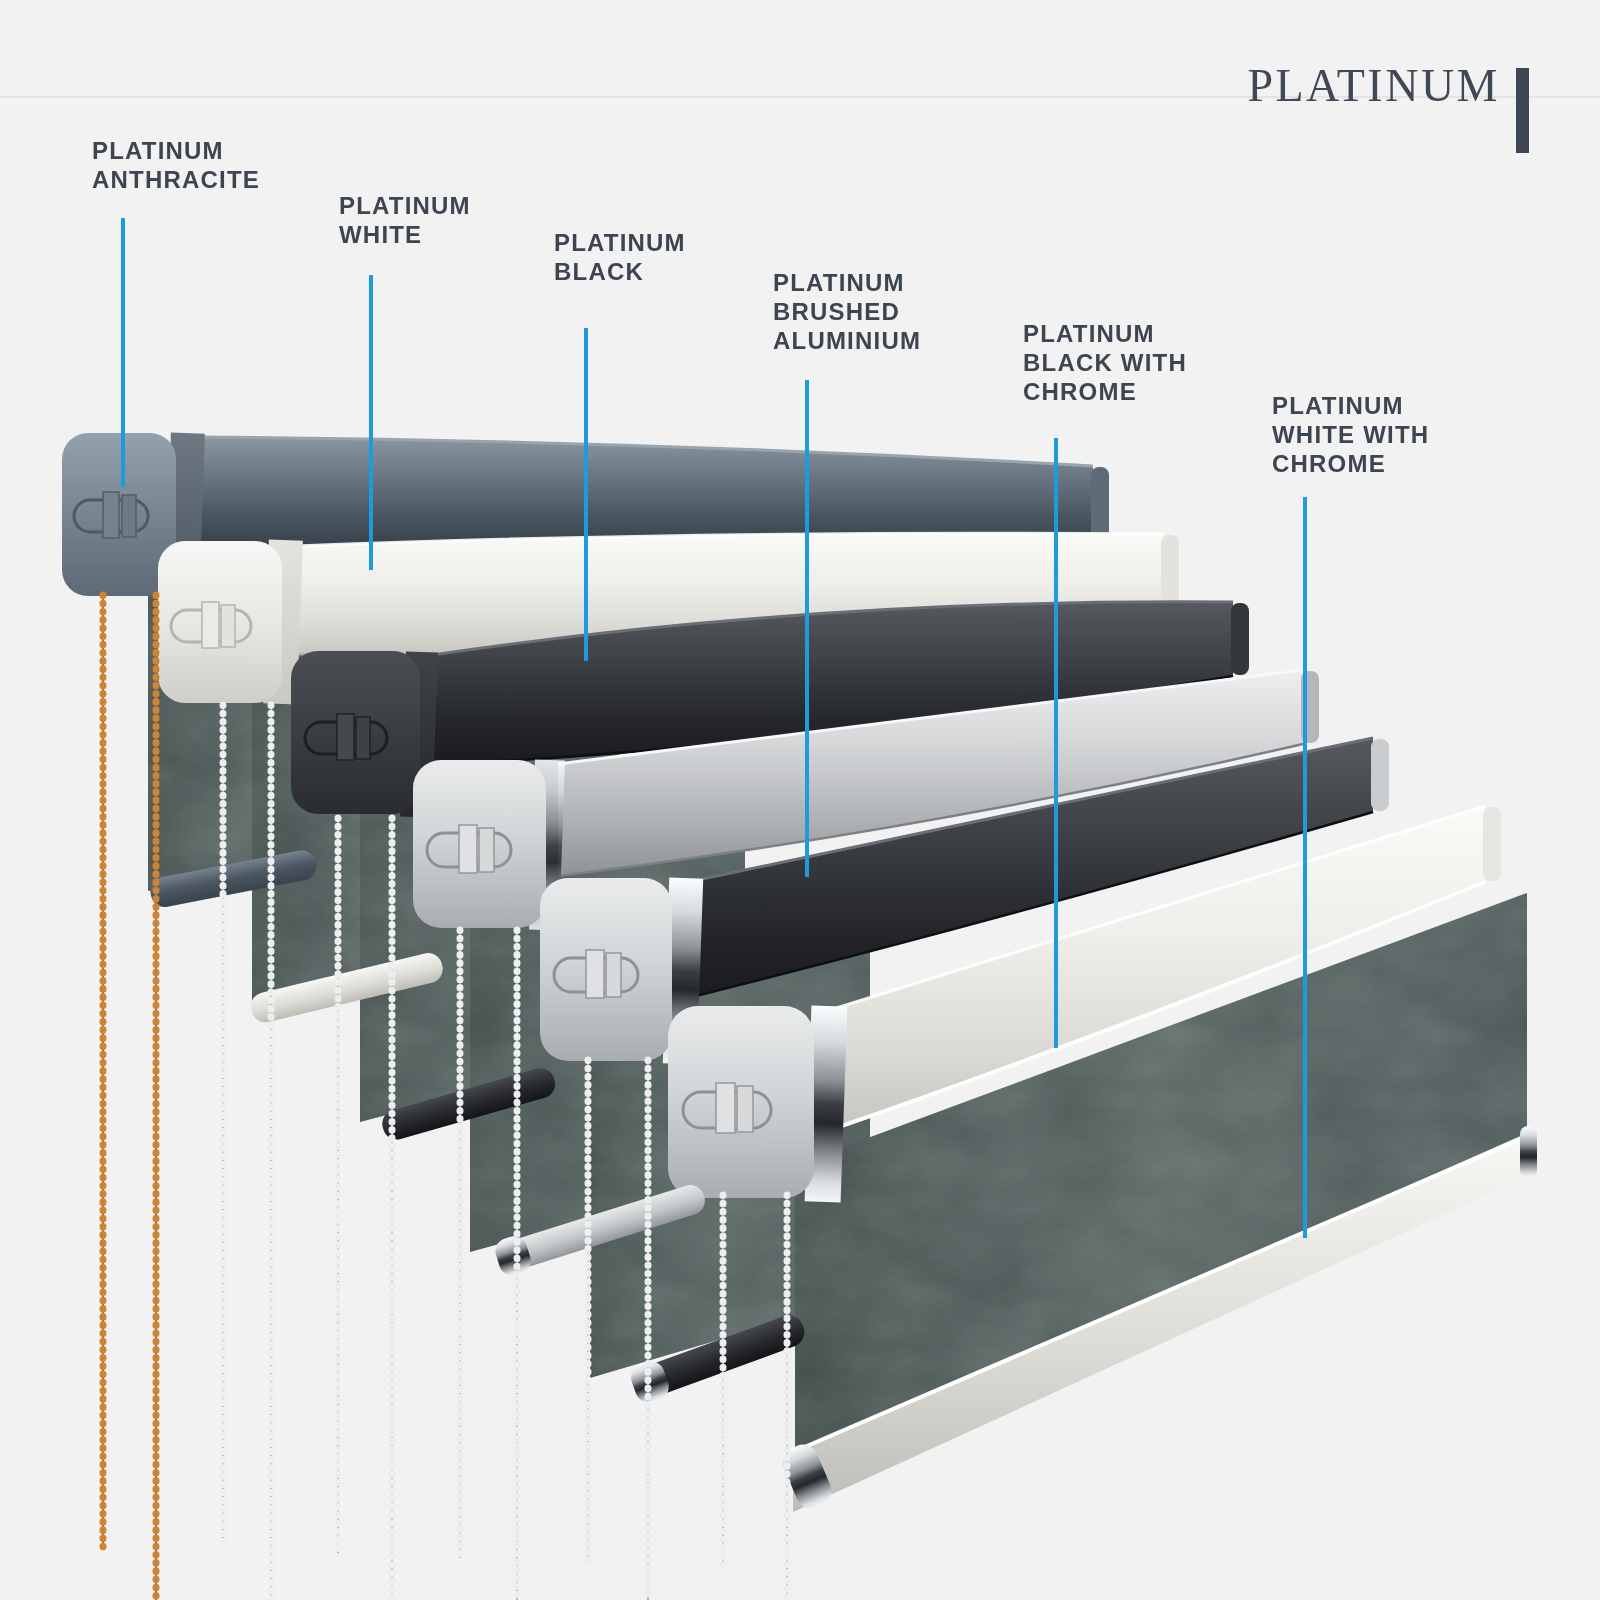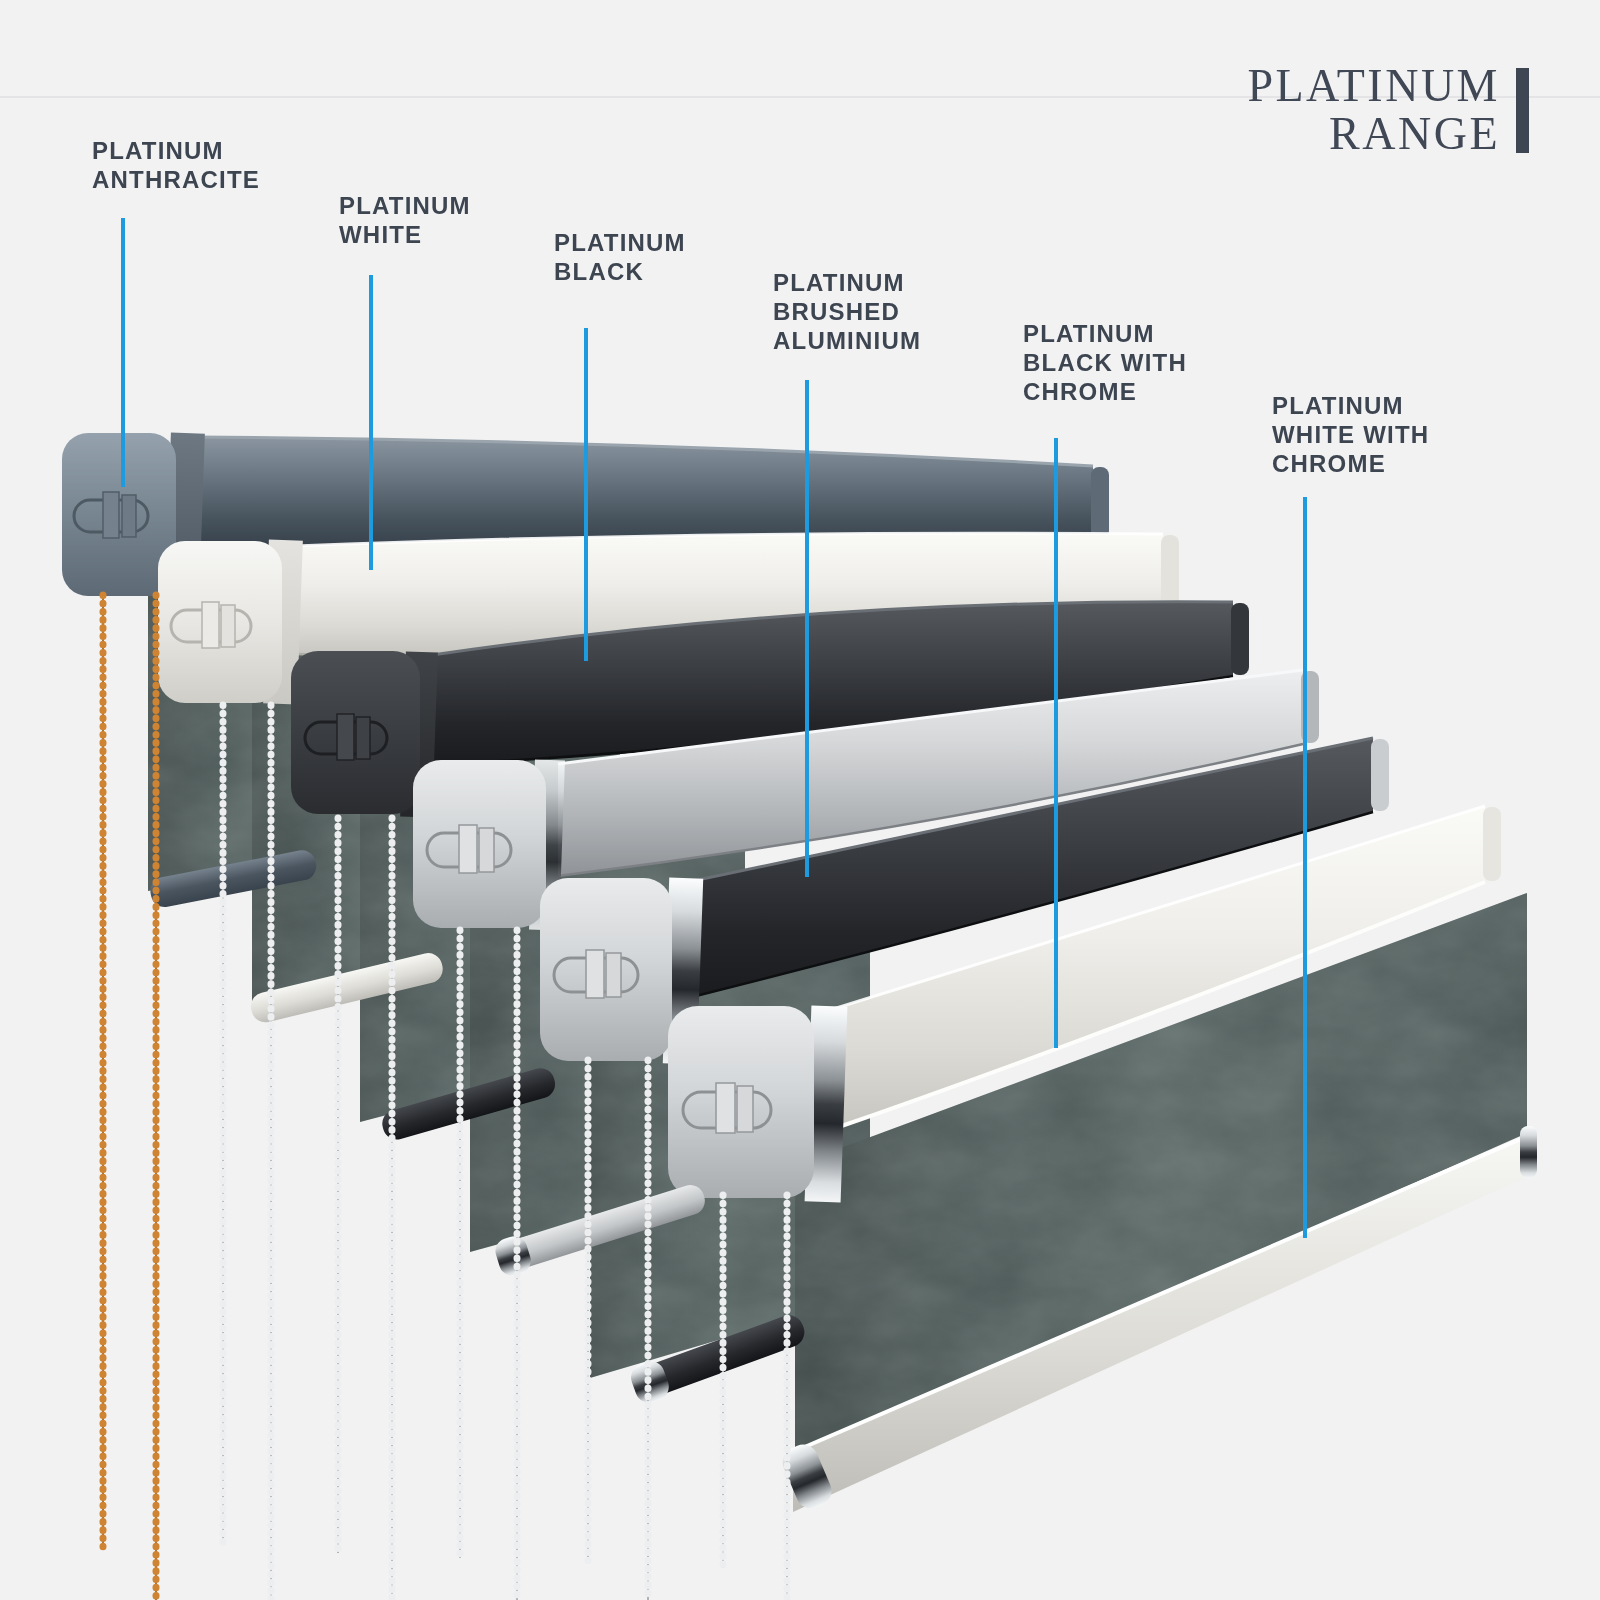--- a/index.html
+++ b/index.html
@@ -342,17 +342,16 @@
     <span>CHROME</span>
   </div>
   <div class="label" style="left:1272px;top:391px;">
     <span>PLATINUM</span>
     <span>WHITE WITH</span>
     <span>CHROME</span>
   </div>
 
   <div class="logo">
     <span style="display:block;">PLATINUM</span>
-    <span style="display:block;">RANGE</span>
   </div>
   <div class="logo-bar"></div>
 
 </div>
 
 </body></html>

